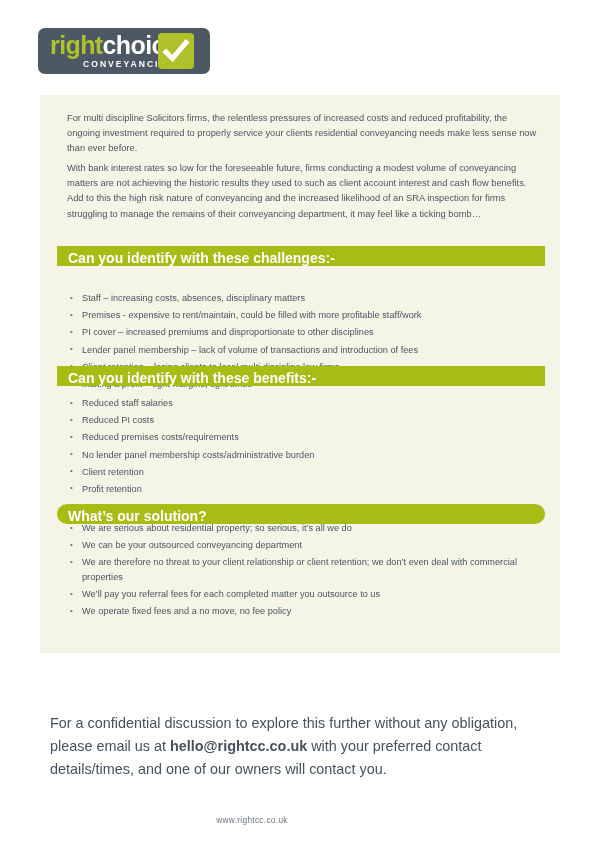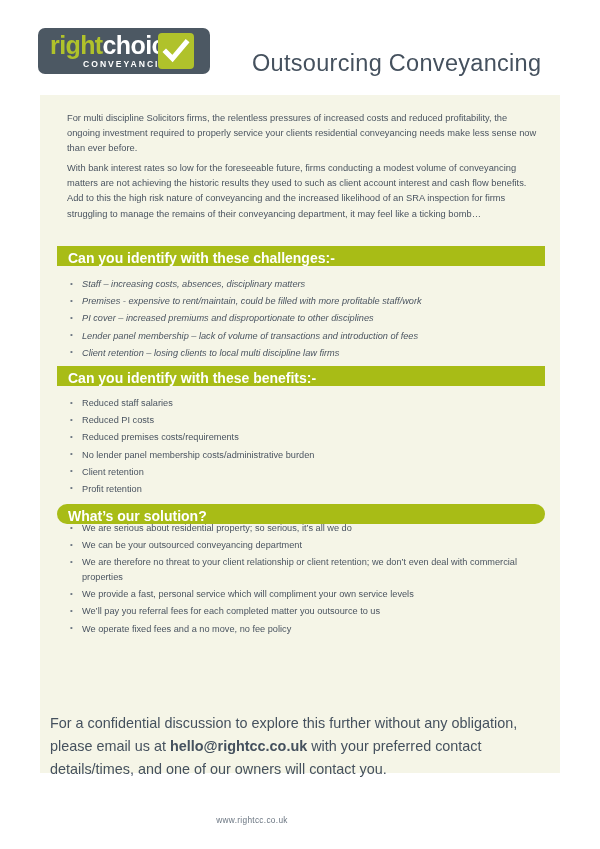--- a/index.html
+++ b/index.html
@@ -83,21 +83,21 @@
     letter-spacing: 0.3px;
     white-space: nowrap;
   }
 
   
   .panel {
     position: absolute;
     left: 40px;
     top: 95px;
     width: 520px;
-    height: 678px;
+    height: 558px;
     background: #f5f5e7;
   }
 
   .para {
     position: absolute;
     left: 27px;
     width: 470px;
     font-size: 9.3px;
     line-height: 15.2px;
     color: #4a5460;
@@ -142,21 +142,21 @@
     margin-bottom: 2.6px;
   }
   .bullets li::before {
     content: "\2022";
     position: absolute;
     left: 5px;
     top: -0.5px;
     font-size: 8px;
     color: #6b7682;
   }
-  .list-challenges { top: 182px; font-style: italic; }
+  .list-challenges { top: 196px; }
   .list-benefits   { top: 301px; }
   .list-solution   { top: 426px; }
 
   
   .cta {
     position: absolute;
     left: 50px;
     top: 712px;
     width: 500px;
     text-align: left;
@@ -189,21 +189,20 @@
         <span class="logo-word-right">right</span><span class="logo-word-choice">choice</span>
       </div>
       <div class="logo-sub">CONVEYANCING</div>
       <div class="logo-tick-box">
         <svg width="28" height="28" viewBox="0 0 28 28" aria-hidden="true">
           <path d="M4 15 L10.5 21.5 L24 5.5" stroke="#ffffff" stroke-width="5" fill="none" stroke-linecap="square" stroke-linejoin="miter"></path>
         </svg>
       </div>
     </div>
 
-    <div class="header-title">Outsourcing Conveyancing</div>
   </div>
 
   <div class="panel">
 
     <div class="para para-1">For multi discipline Solicitors firms, the relentless pressures of increased costs and reduced profitability, the ongoing investment required to properly service your clients residential conveyancing needs make less sense now than ever before.</div>
     <div class="para para-2">With bank interest rates so low for the foreseeable future, firms conducting a modest volume of conveyancing matters are not achieving the historic results they used to such as client account interest and cash flow benefits.  Add to this the high risk nature of conveyancing and the increased likelihood of an SRA inspection for firms struggling to manage the remains of their conveyancing department, it may feel like a ticking bomb…</div>
 
     <div class="section-bar bar-challenges">
       <div class="section-bar-label">Can you identify with these challenges:-</div>
     </div>
@@ -228,21 +227,20 @@
       <li>Profit retention</li>
     </ul>
 
     <div class="section-bar bar-solution">
       <div class="section-bar-label">What’s our solution?</div>
     </div>
     <ul class="bullets list-solution">
       <li>We are serious about residential property; so serious, it’s all we do</li>
       <li>We can be your outsourced conveyancing department</li>
       <li>We are therefore no threat to your client relationship or client retention; we don’t  even deal with commercial properties</li>
-      <li>We provide a fast, personal service which will compliment your own service levels</li>
       <li>We’ll pay you referral fees for each completed matter you outsource to us</li>
       <li>We operate fixed fees and a no move, no fee policy</li>
     </ul>
 
   </div>
 
   <div class="cta">
     <span>For a confidential discussion to explore this further without any obligation, please email us at </span><b>hello@rightcc.co.uk</b><span> with your preferred contact details/times, and one of our owners will contact you.</span>
   </div>
 

